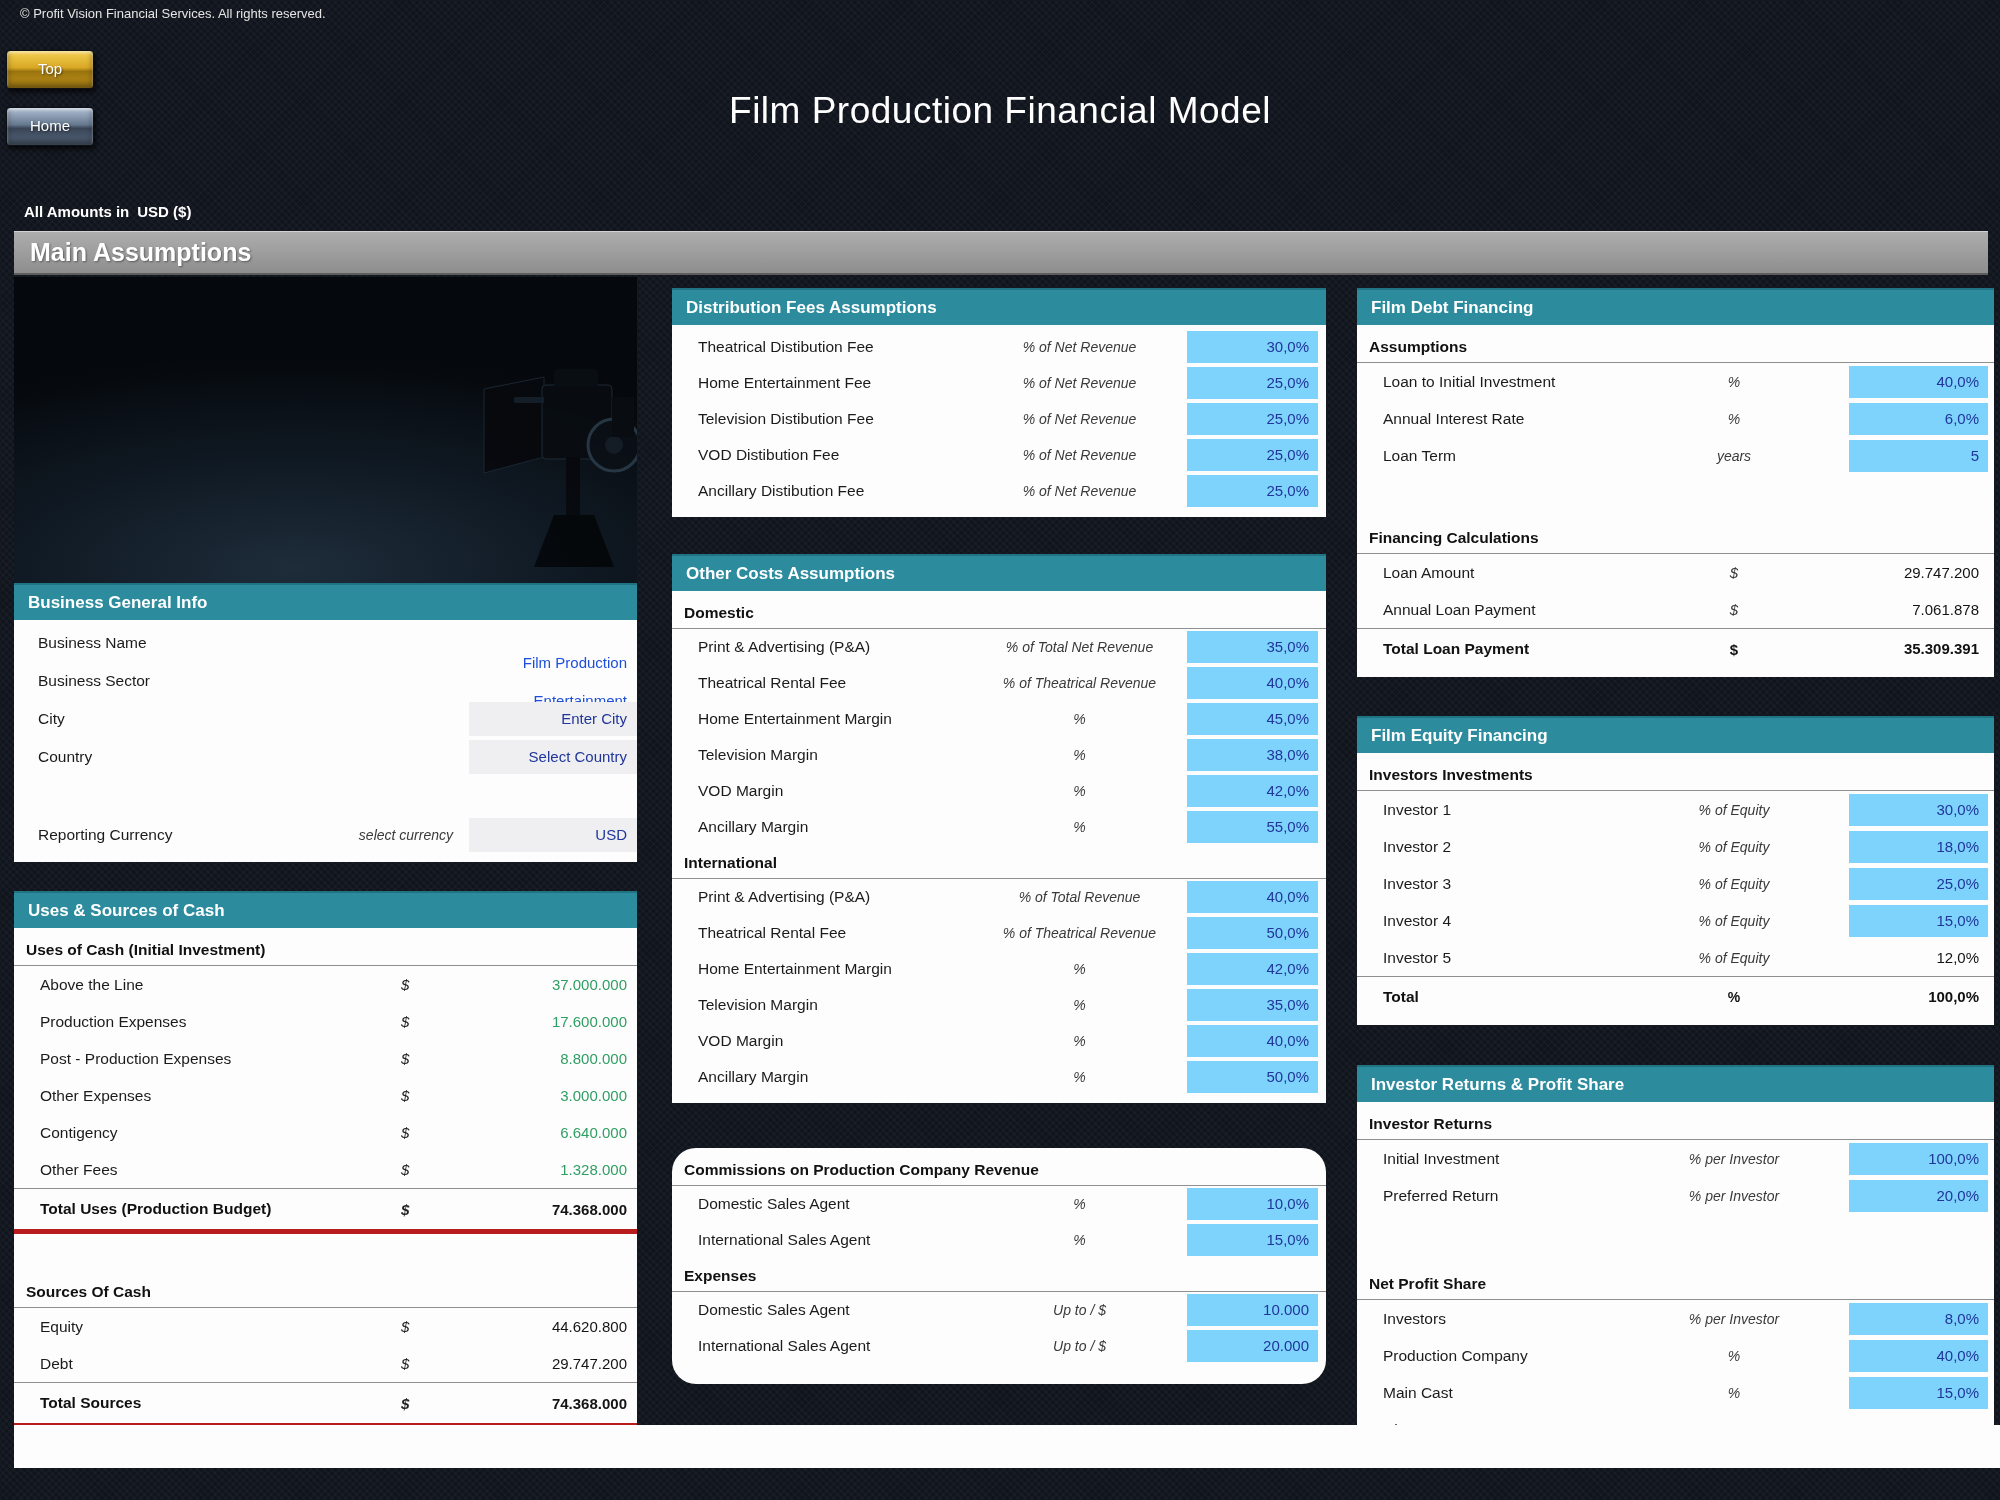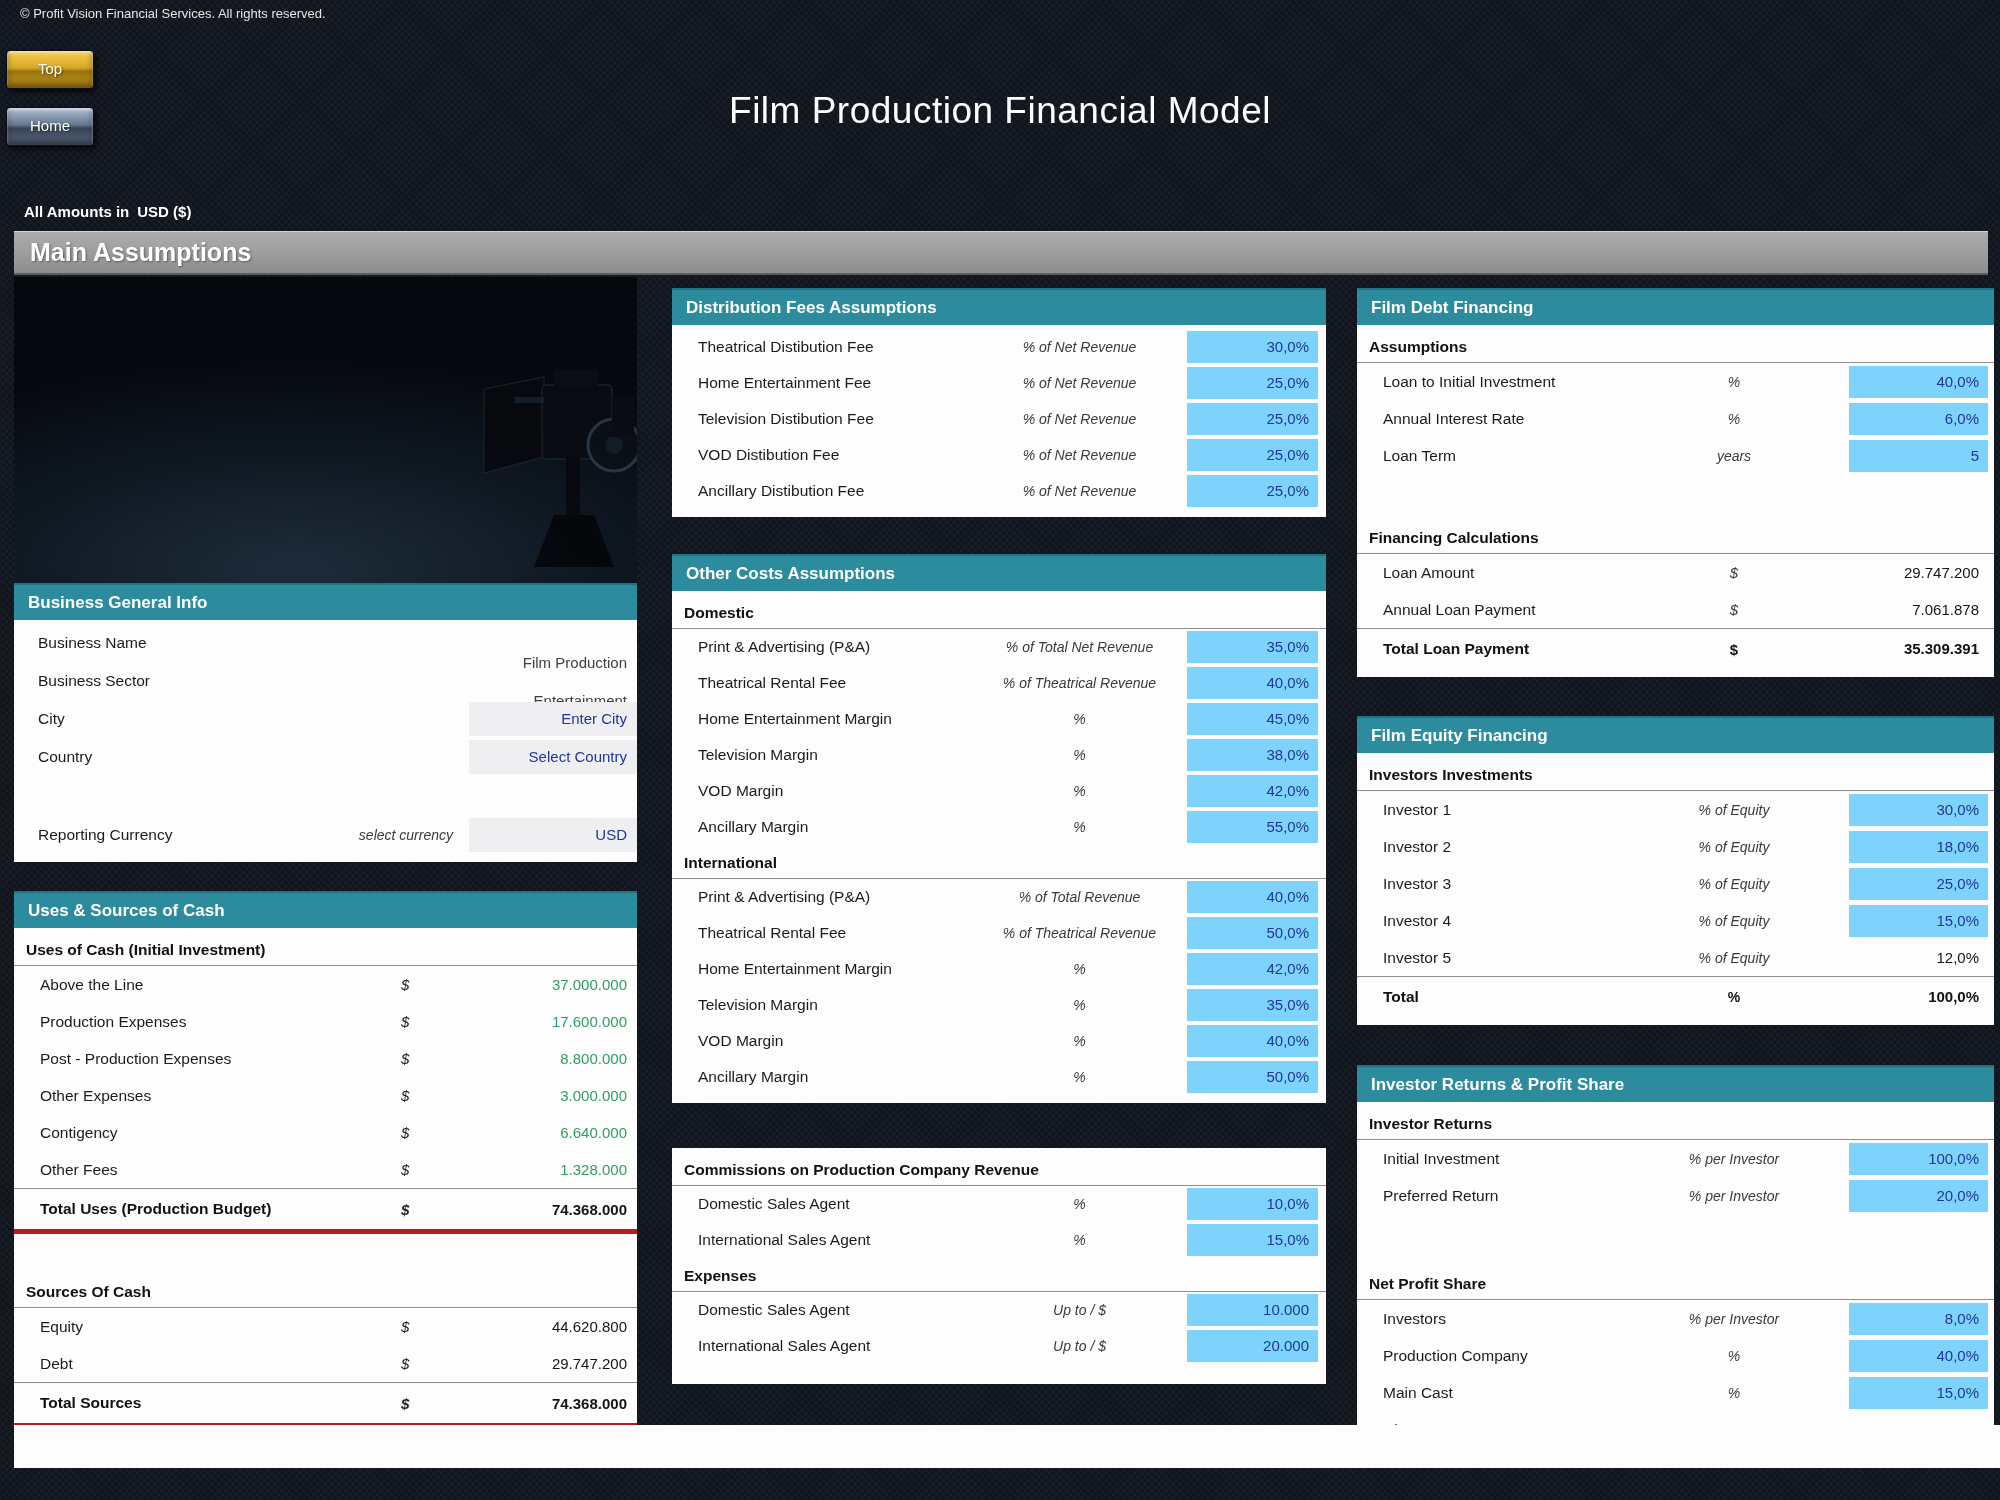--- a/index.html
+++ b/index.html
@@ -53,21 +53,21 @@
   
   .money .c{width:26px;font-size:15px;font-style:italic;color:#222;flex:none;}
   .money .m{width:200px;text-align:right;padding-right:10px;font-size:15px;color:#141414;flex:none;}
   .money.green .m{color:#2f9e63;}
   
   .u.cur{font-size:15px;}
   
   .note{width:170px;text-align:right;font-style:italic;font-size:14px;color:#3a3a3a;
         padding-right:16px;flex:none;}
   .bv{width:158px;text-align:right;padding-right:10px;font-size:15px;flex:none;}
-  .bv.plain{color:#404040;margin-top:38px;}
+  .bv.plain{color:#1d4ed8;margin-top:38px;}
   .bv.inp{background:#efeff1;color:#20369a;height:34px;line-height:34px;}
   
   .hero{width:623px;height:306px;position:relative;overflow:hidden;
         background:radial-gradient(ellipse 90% 70% at 45% 95%,#1e2c3a 0%,#101a24 48%,#05080c 100%);}
   .bottom-strip{position:absolute;left:14px;top:1425px;width:1986px;height:43px;background:#fdfdfd;}
 </style>
 </head>
 <body>
 
 <div class="canvas">
@@ -284,21 +284,21 @@
         </div>
         <div class="r">
           <span class="l">Ancillary Margin</span>
           <span class="u">%</span>
           <span class="v inp">50,0%</span>
         </div>
       </div>
     </section>
 
     <section style="margin-top:45px;">
-      <div class="panel-body" style="padding-bottom:20px;">
+      <div class="panel-body" style="padding-bottom:20px;border-radius:24px;">
         <div class="sec">Commissions on Production Company Revenue</div>
         <div class="r">
           <span class="l">Domestic Sales Agent</span>
           <span class="u">%</span>
           <span class="v inp">10,0%</span>
         </div>
         <div class="r">
           <span class="l">International Sales Agent</span>
           <span class="u">%</span>
           <span class="v inp">15,0%</span>

